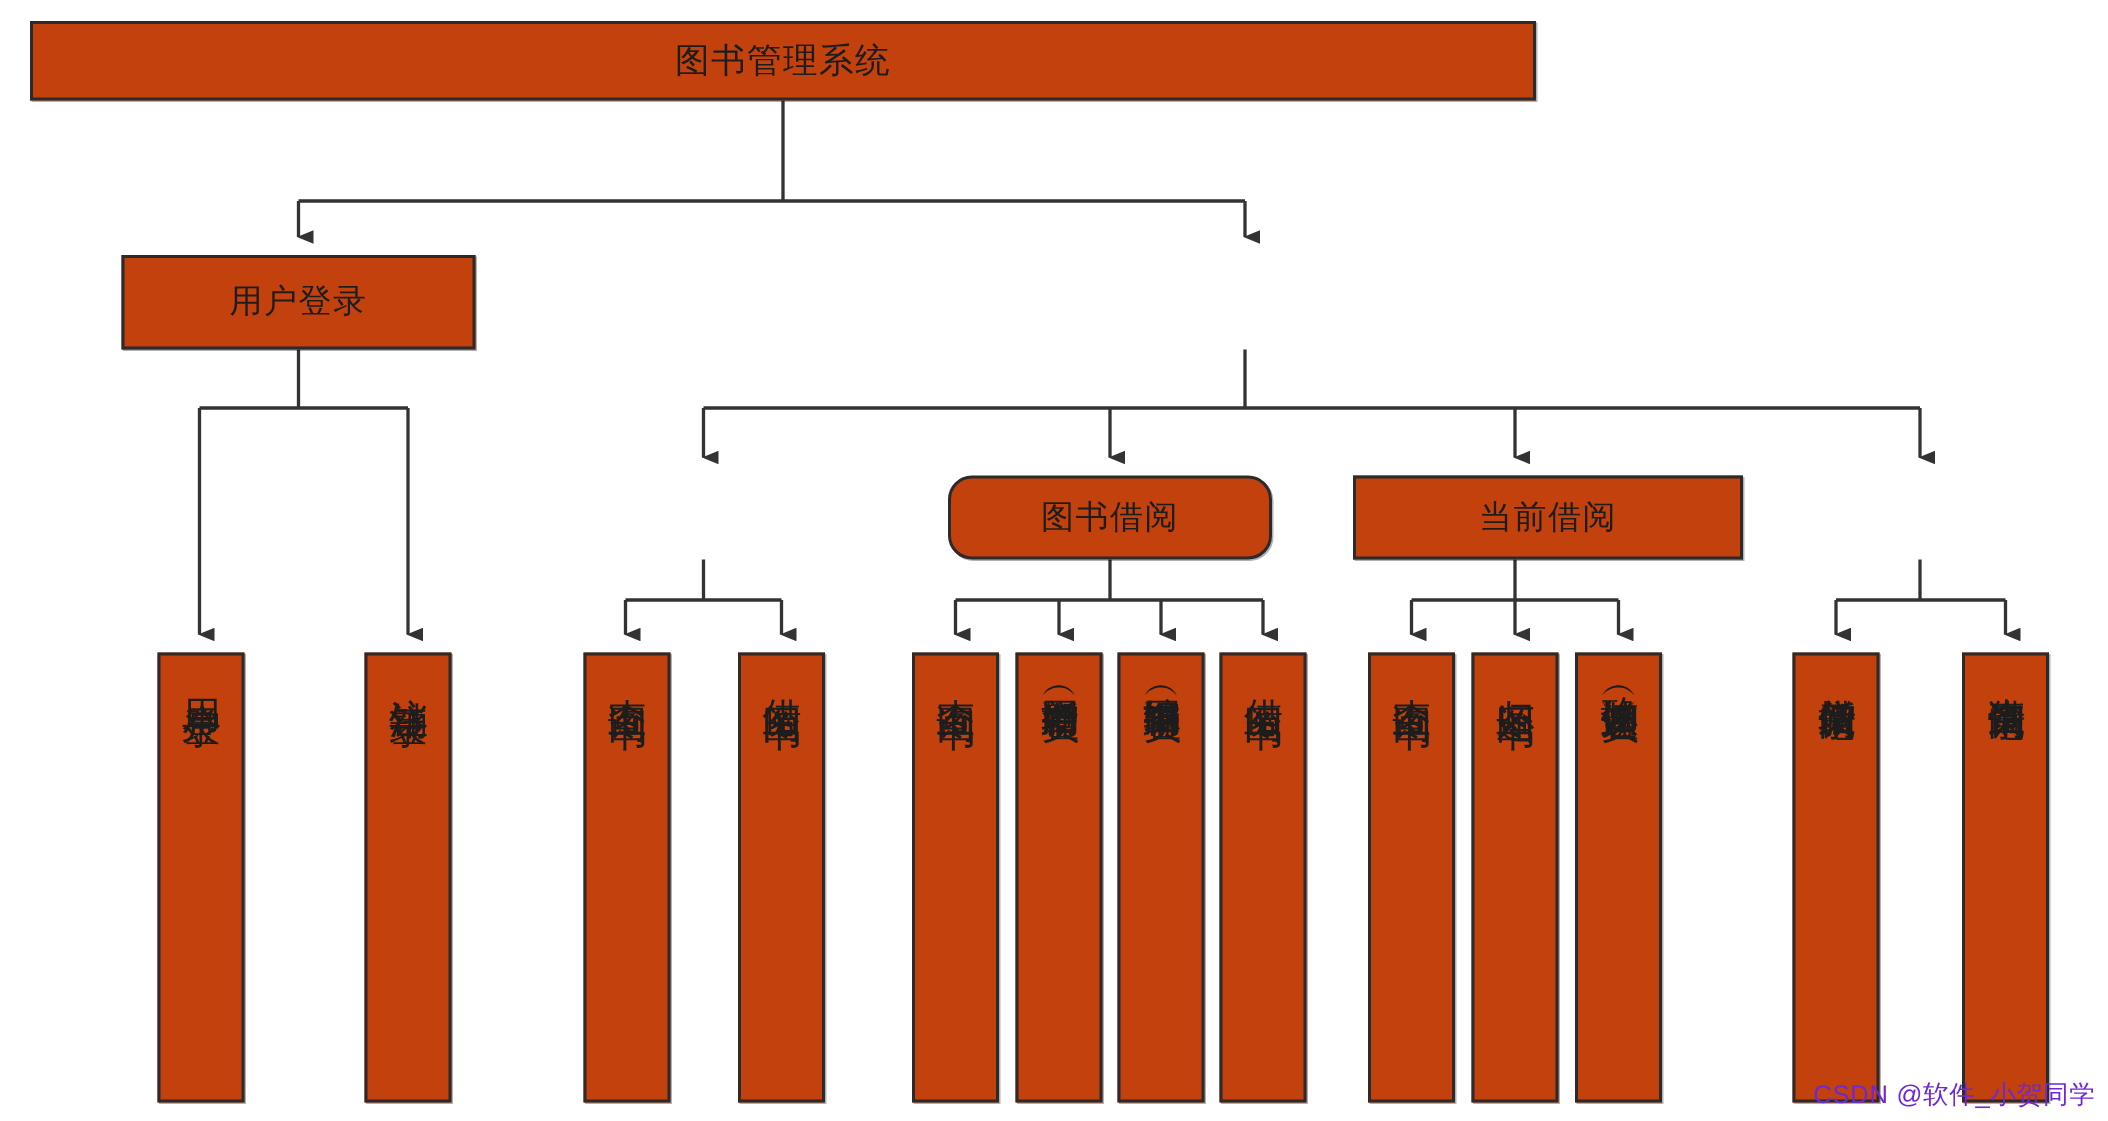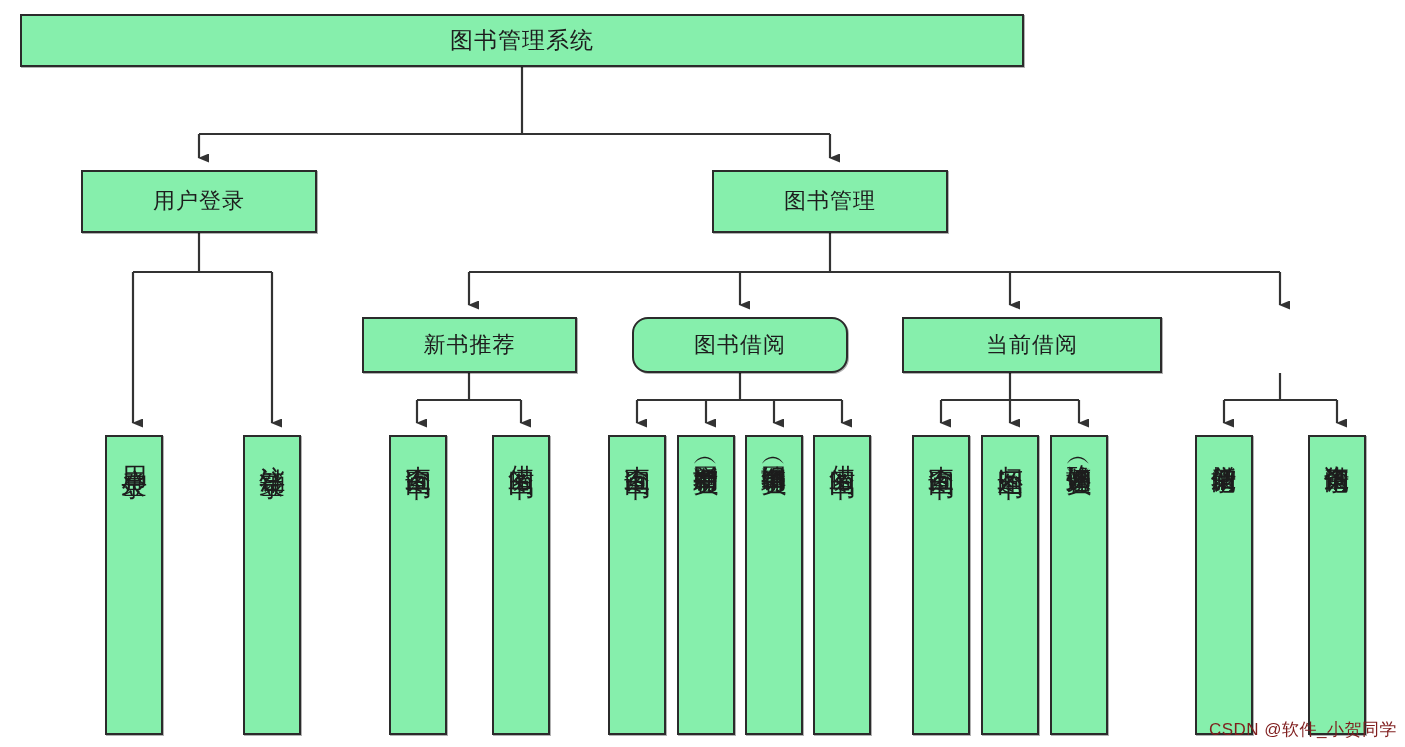--- a/index.html
+++ b/index.html
@@ -8,21 +8,21 @@
     background:#ffffff;
     font-family:"Liberation Sans","DejaVu Sans",sans-serif;
     overflow:hidden;
     position:relative;
   }
   #stage{position:absolute;left:0;top:0;width:1405px;height:747px;}
   svg.edges{position:absolute;left:0;top:0;width:1405px;height:747px;pointer-events:none;}
 
   .node{
     position:absolute;
-    background:#86efac;
+    background:#c2410c;
     border:2px solid #2b2b2b;
     box-sizing:border-box;
     display:flex;
     align-items:center;
     justify-content:center;
     box-shadow:1px 1px 0 rgba(0,0,0,0.30);
     z-index:2;
   }
   .node .lbl{
     color:#1d1d1d;
@@ -48,21 +48,21 @@
     letter-spacing:3px;
     white-space:nowrap;
   }
   .node.v.tight .lbl{font-size:25px;letter-spacing:1px;}
 
   .watermark{
     position:absolute;
     right:8px;
     bottom:6px;
     font-size:17px;
-    color:#7f1d1d;
+    color:#6d28d9;
     letter-spacing:0.5px;
     z-index:5;
     white-space:nowrap;
   }
 </style>
 </head>
 <body>
 
 <div id="stage">
 
@@ -116,27 +116,21 @@
     </g>
   </svg>
 
   <div class="node h root" style="left:20px;top:14px;width:1004px;height:53px;">
     <span class="lbl">图书管理系统</span>
   </div>
 
   <div class="node h" style="left:81px;top:170px;width:236px;height:63px;">
     <span class="lbl">用户登录</span>
   </div>
-  <div class="node h" style="left:712px;top:170px;width:236px;height:63px;">
-    <span class="lbl">图书管理</span>
-  </div>
 
-  <div class="node h" style="left:362px;top:317px;width:215px;height:56px;">
-    <span class="lbl">新书推荐</span>
-  </div>
   <div class="node h" style="left:632px;top:317px;width:216px;height:56px;border-radius:16px;">
     <span class="lbl">图书借阅</span>
   </div>
   <div class="node h" style="left:902px;top:317px;width:260px;height:56px;">
     <span class="lbl">当前借阅</span>
   </div>
 
   <div class="node v" style="left:105px;top:435px;width:58px;height:300px;">
     <span class="lbl">用户登录</span>
   </div>

